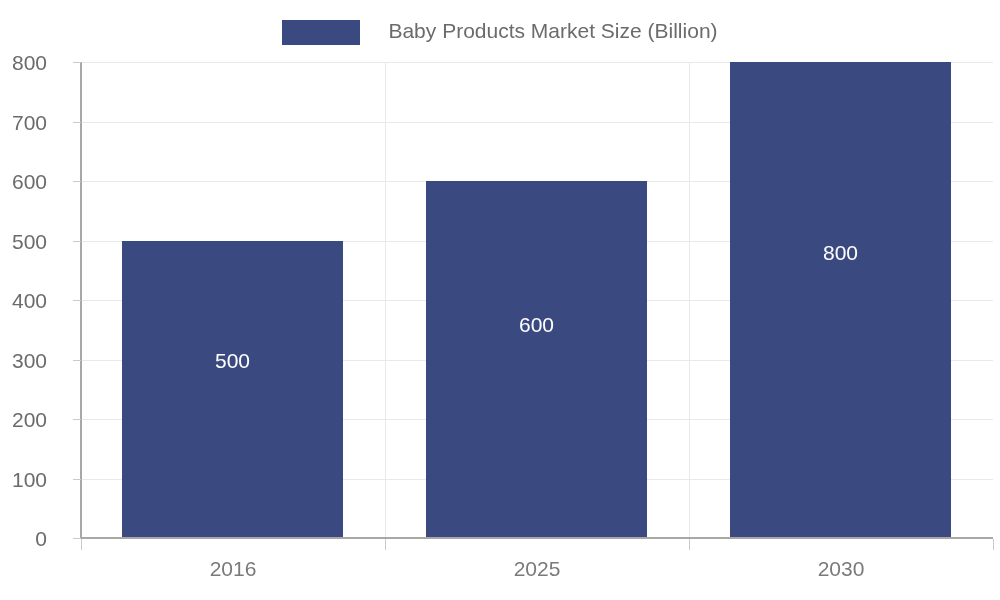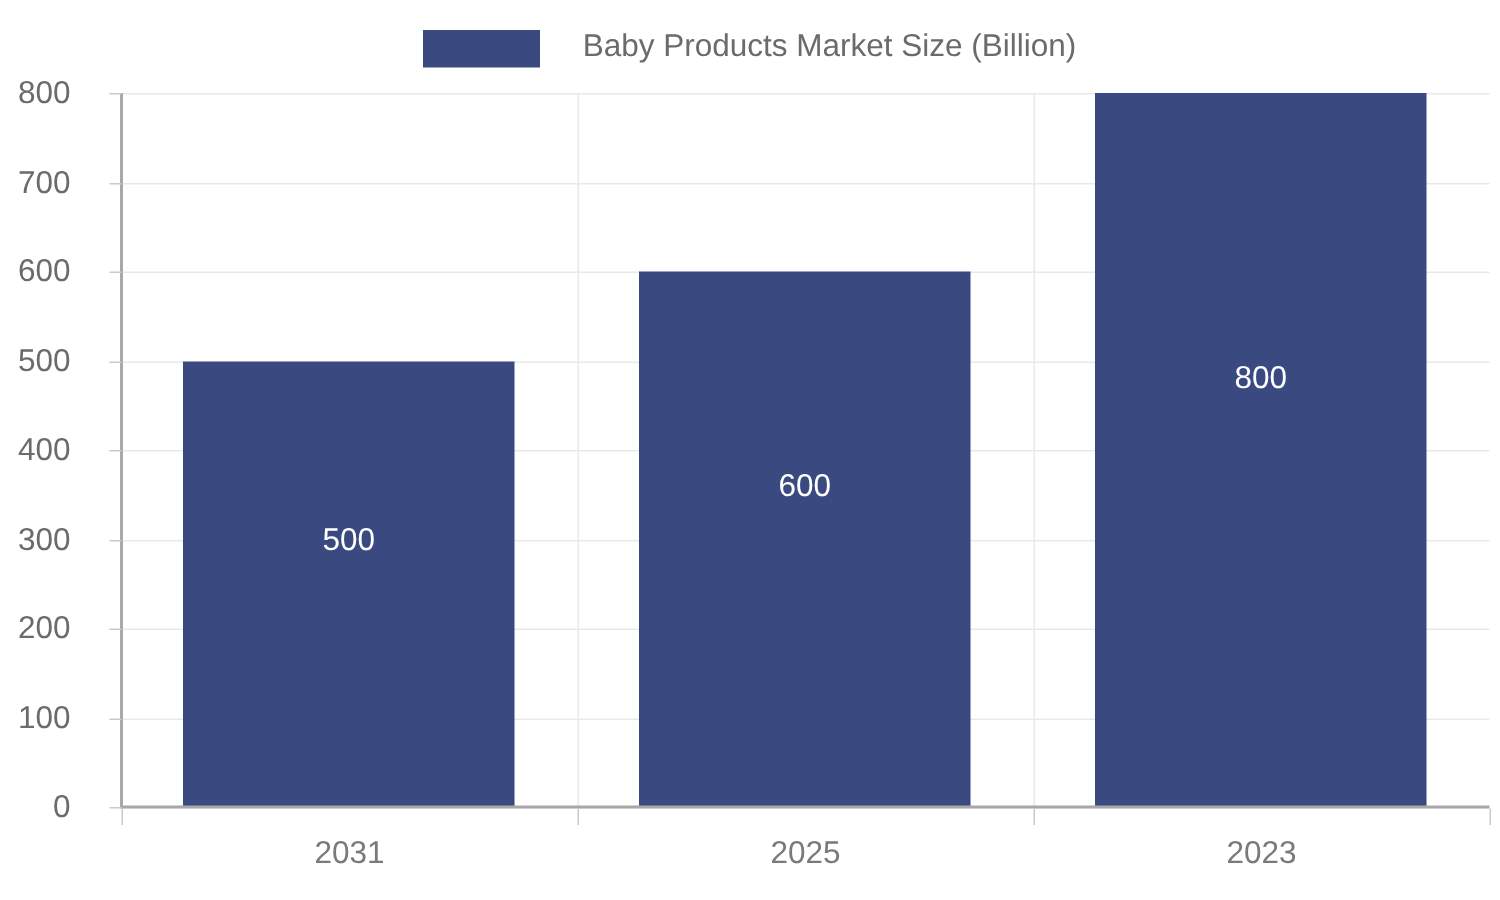--- a/index.html
+++ b/index.html
@@ -200,21 +200,21 @@
       <div class="ytick-label" style="top: 240.5px;">500</div>
       <div class="ytick-mark" style="top: 181px;"></div>
       <div class="ytick-label" style="top: 181px;">600</div>
       <div class="ytick-mark" style="top: 121.5px;"></div>
       <div class="ytick-label" style="top: 121.5px;">700</div>
       <div class="ytick-mark" style="top: 62px;"></div>
       <div class="ytick-label" style="top: 62px;">800</div>
     </div>
   <div id="xticks">
       <div class="xtick-mark" style="left: 81px;"></div>
-      <div class="xtick-label" style="left: 133px;">2031</div>
+      <div class="xtick-label" style="left: 133px;">2016</div>
       <div class="xtick-mark" style="left: 385px;"></div>
       <div class="xtick-label" style="left: 437px;">2025</div>
       <div class="xtick-mark" style="left: 689px;"></div>
-      <div class="xtick-label" style="left: 741px;">2023</div>
+      <div class="xtick-label" style="left: 741px;">2030</div>
       <div class="xtick-mark" style="left: 993px;"></div>
     </div>
 
 </div>
 
 </body></html>

